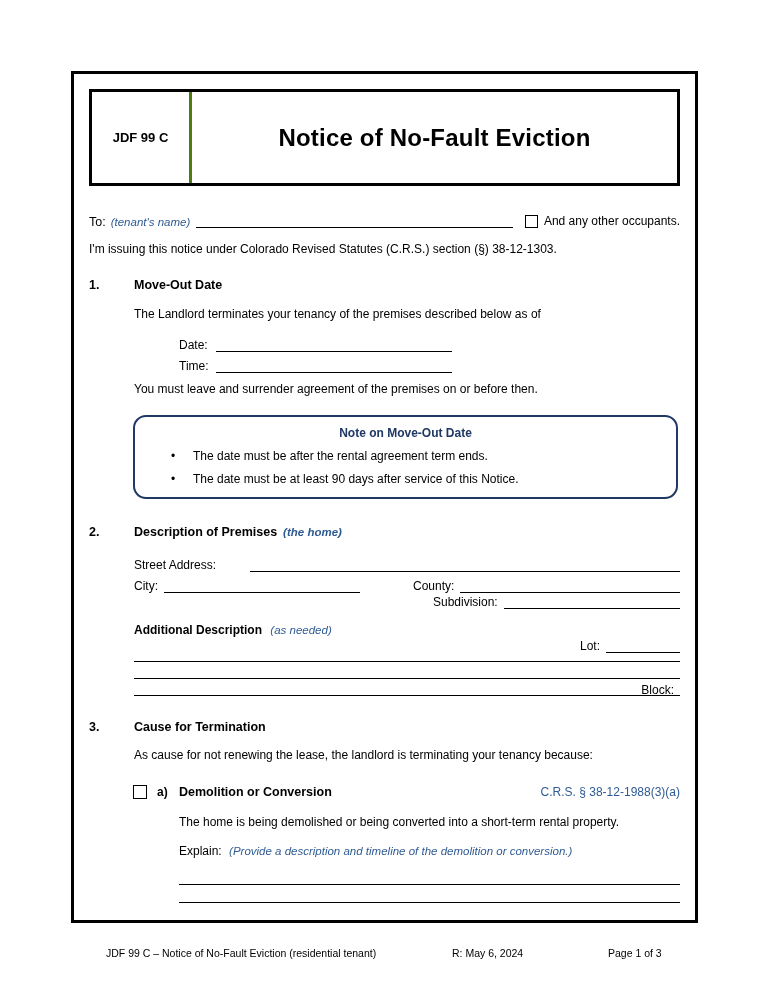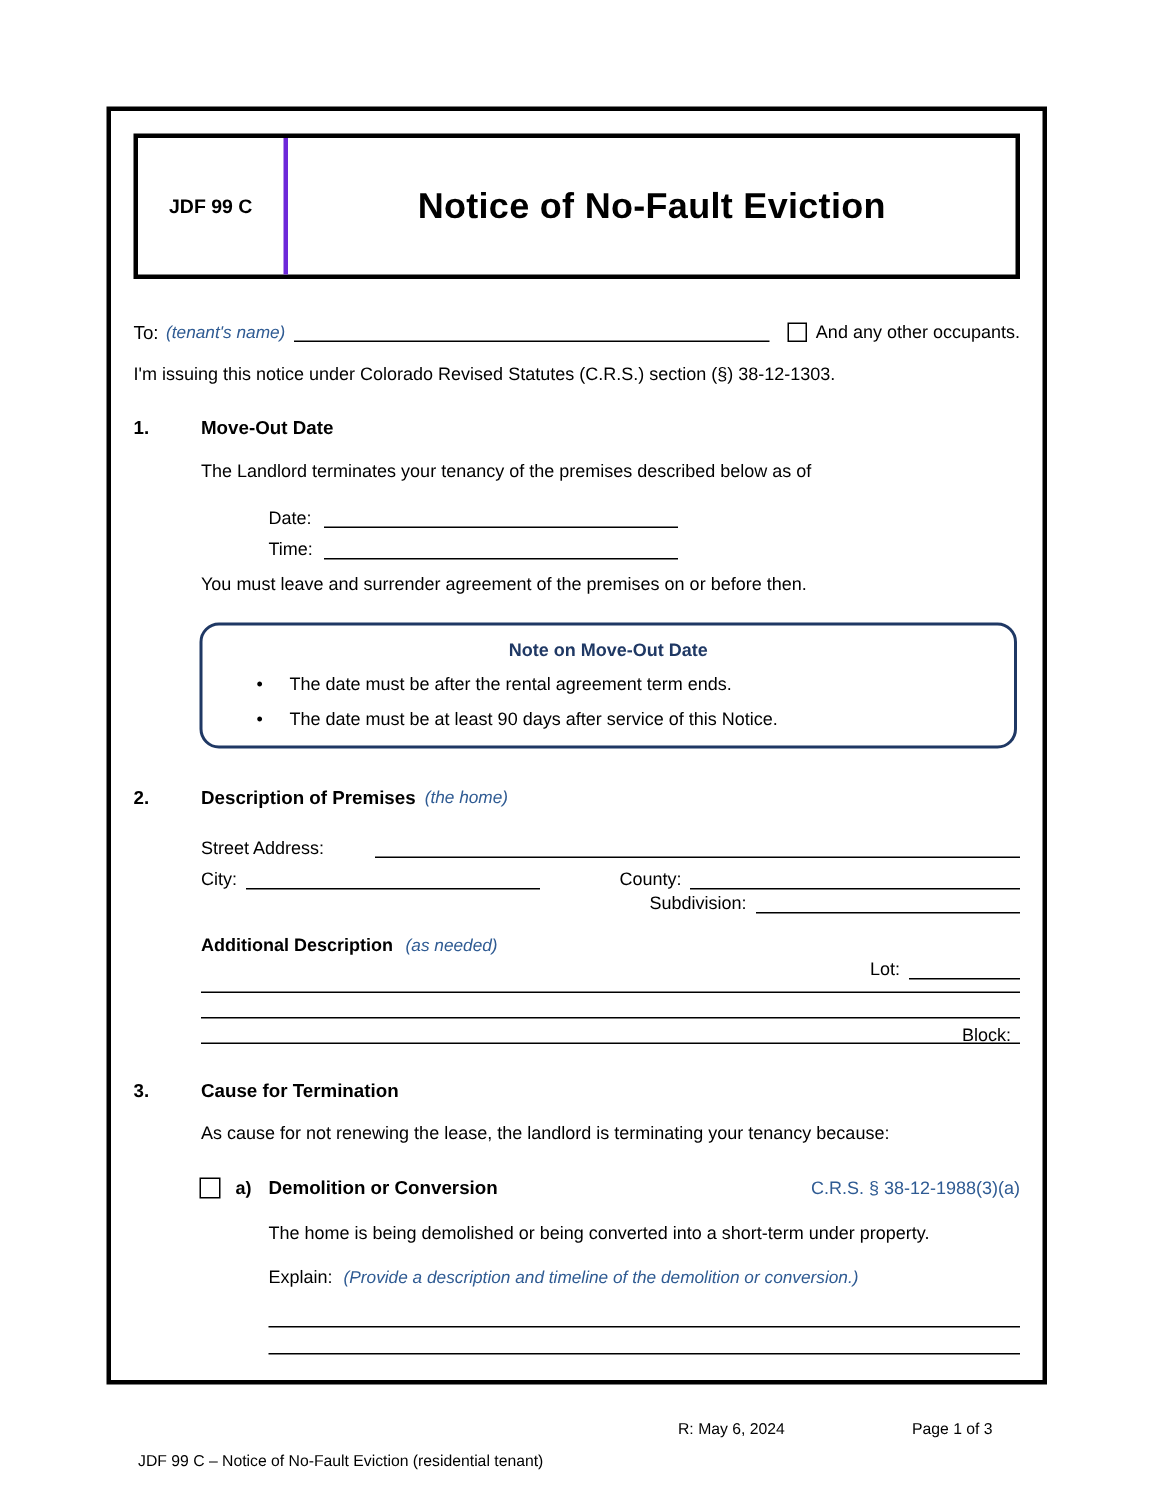--- a/index.html
+++ b/index.html
@@ -21,21 +21,21 @@
   }
   
   .header-box {
     display: flex;
     height: 97px;
     border: 3px solid #000;
     margin-bottom: 23px;
   }
   .header-code {
     width: 100px;
-    border-right: 3px solid #6d28d9;
+    border-right: 3px solid #4d7c0f;
     display: flex; align-items: center; justify-content: center;
     font-weight: bold; font-size: 13px;
   }
   .header-title {
     flex: 1;
     display: flex; align-items: center; justify-content: center;
     font-weight: bold; font-size: 24px;
     letter-spacing: .2px;
   }
   
@@ -52,21 +52,21 @@
   .to-row { display: flex; align-items: flex-end; margin-bottom: 13px; height: 20px; }
   .to-label { font-size: 12.5px; }
   .to-row .hint { margin-left: 5px; padding-bottom: 1px; }
   .tenant-line { flex: 1; height: 15px; margin: 0 12px 1px 6px; }
   .occupants { display: flex; align-items: center; padding-bottom: 1px; }
   .occupants .checkbox { margin-right: 6px; }
   .intro { margin-bottom: 21px; height: 15px; }
   
   .sec-head { display: flex; font-weight: bold; font-size: 12.5px; }
   .sec-num { width: 45px; flex: 0 0 auto; }
-  .sec-head .hint { font-weight: normal; margin-left: 6px; padding-top: 1px; }
+  .sec-head .hint { font-weight: bold; margin-left: 6px; padding-top: 1px; }
   .ind1 { margin-left: 45px; }  
   .ind2 { margin-left: 90px; }  
   
   .s1-head { margin-bottom: 15px; }
   .s1-body { margin-bottom: 9px; height: 15px; }
   .dt-row { display: flex; align-items: flex-end; height: 21px; }
   .dt-label { width: 37px; }
   .dt-line { width: 236px; height: 16px; }
   .dt-block { margin-bottom: 9px; }
   .surrender { height: 15px; margin-bottom: 18px; }
@@ -110,21 +110,21 @@
   .explain-row .hint { margin-left: 4px; }
   .exp-line { height: 18px; }
   
   .footer {
     position: absolute;
     left: 90px; top: 947px;
     width: 589px; height: 14px;
     font-size: 10.5px;
   }
   .footer span { position: absolute; top: 0; white-space: nowrap; }
-  .footer .f-left { left: 2px; margin-top: 21px; }
+  .footer .f-left { left: 16px; }
   .footer .f-center { left: 362px; }
   .footer .f-right { left: 518px; }
 </style>
 </head>
 <body>
 
 <div class="frame">
 
   <div class="header-box">
     <div class="header-code">JDF 99 C</div>
@@ -227,21 +227,21 @@
   </div>
   <div class="ind1 s3-body">As cause for not renewing the lease, the landlord is terminating your tenancy because:</div>
 
   <div class="opt-row">
     <span class="checkbox"></span>
     <span class="opt-letter">a)</span>
     <span class="opt-label">Demolition or Conversion</span>
     <span class="opt-citation blue">C.R.S. § 38-12-1988(3)(a)</span>
   </div>
 
-  <div class="ind2 opt-desc">The home is being demolished or being converted into a short-term under property.</div>
+  <div class="ind2 opt-desc">The home is being demolished or being converted into a short-term rental property.</div>
 
   <div class="ind2 explain-row">
     <span>Explain:</span>
     <span class="hint">(Provide a description and timeline of the demolition or conversion.)</span>
   </div>
   <div>
     <div class="ind2 exp-line wline"></div>
     <div class="ind2 exp-line wline"></div>
   </div>
 

